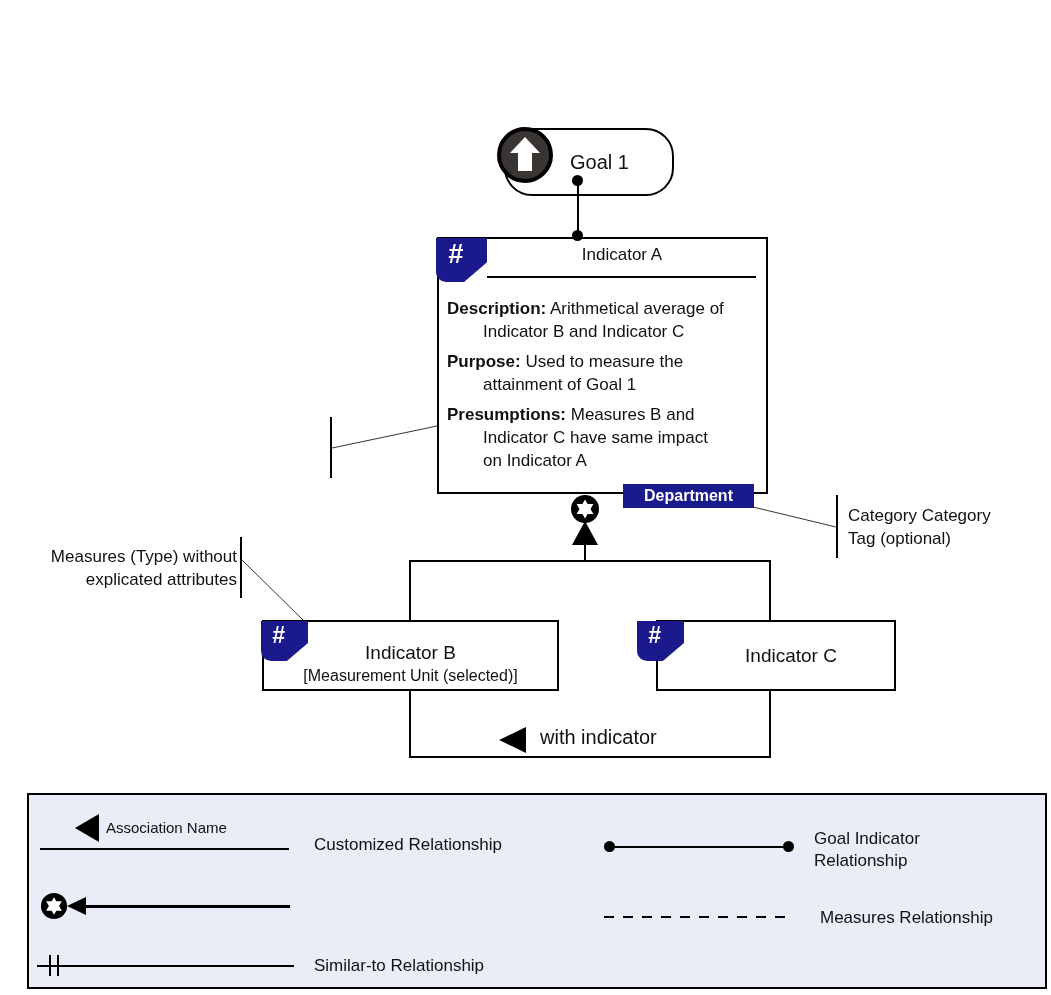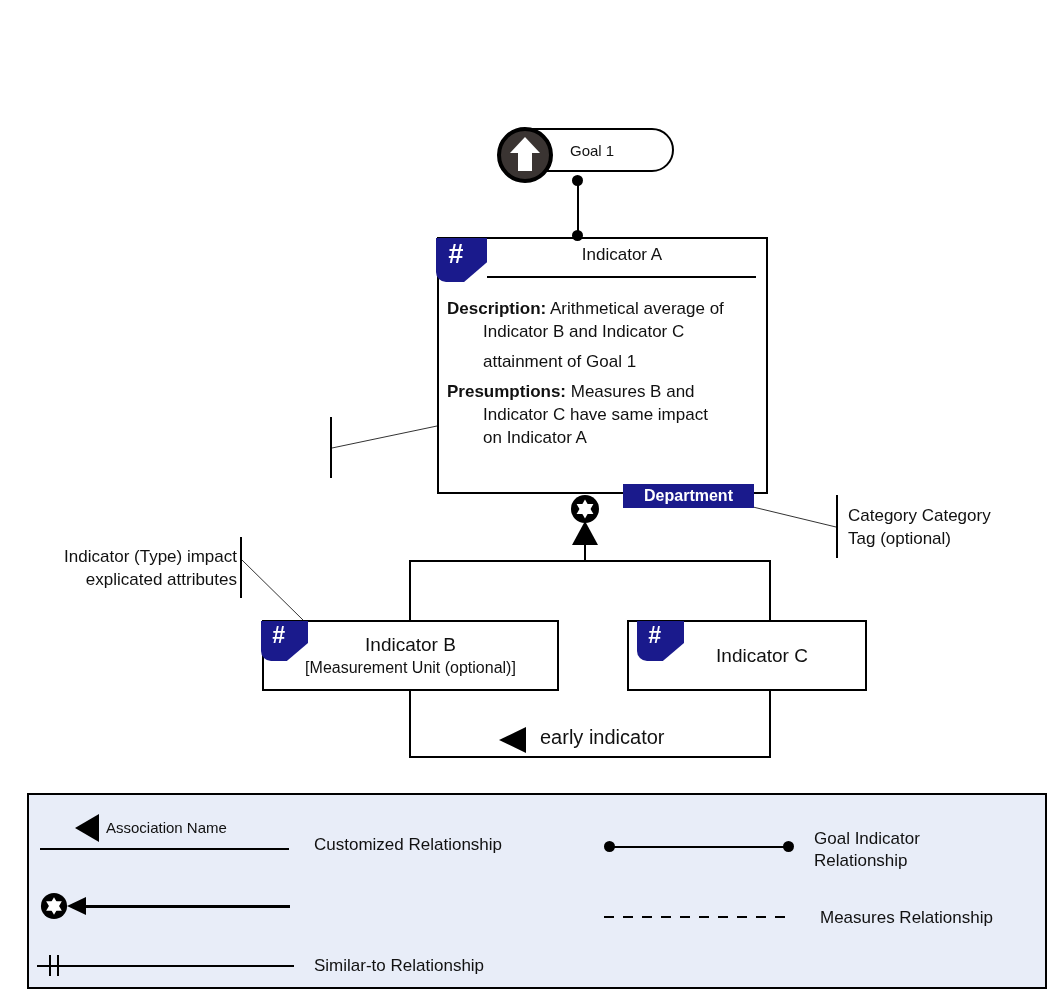--- a/index.html
+++ b/index.html
@@ -1,23 +1,23 @@
 <!DOCTYPE html>
 <html><head>
 <meta charset="utf-8">
 <style>
   * { margin:0; padding:0; box-sizing:border-box; }
   body { background:#ffffff; font-family:"Liberation Sans", sans-serif; }
   .canvas { position:relative; width:1051px; height:995px; background:#ffffff; overflow:hidden; color:#111; }
   .abs { position:absolute; }
 
   
-  .goal-pill { left:504px; top:128px; width:170px; height:44px; border:2px solid #000;
+  .goal-pill { left:504px; top:128px; width:170px; height:68px; border:2px solid #000;
                border-radius:28px; background:#fff; display:flex; align-items:center;
-               padding-left:64px; font-size:15px; z-index:3; }
+               padding-left:64px; font-size:20px; z-index:3; }
   .goal-circle { left:495px; top:125px; width:60px; height:60px; z-index:4; }
 
   .vline { background:#000; width:2px; }
   .hline { background:#000; height:2px; }
   .dot { width:11px; height:11px; border-radius:50%; background:#000; z-index:4; }
 
   
   .node-box { background:#fff; border:2px solid #000; z-index:2; }
   .badge { background:#1a1a8c; z-index:5; color:#fff; font-weight:bold; font-style:italic;
            clip-path:polygon(0 0,100% 0,100% 55%,55% 100%,0 100%);
@@ -35,24 +35,24 @@
               font-weight:bold; font-size:16px; text-align:center; line-height:24px; z-index:6; }
 
   .star-icon { z-index:6; }
   .tri-up { width:0; height:0; border-left:13px solid transparent; border-right:13px solid transparent;
             border-bottom:24px solid #000; z-index:5; }
   .tri-left-lg { width:0; height:0; border-top:13px solid transparent; border-bottom:13px solid transparent;
                  border-right:27px solid #000; }
 
   .connector-rect { left:409px; top:560px; width:362px; height:198px; border:2px solid #000; z-index:1; }
 
-  .box-b { left:262px; top:620px; width:297px; height:71px; text-align:center; padding-top:12px; }
+  .box-b { left:262px; top:620px; width:297px; height:71px; text-align:center; padding-top:20px; }
   .box-b .t1 { font-size:19px; }
   .box-b .t2 { font-size:16px; margin-top:3px; }
-  .box-c { left:627px; top:620px; width:240px; height:71px; display:flex; align-items:center;
+  .box-c { left:656px; top:620px; width:240px; height:71px; display:flex; align-items:center;
            justify-content:center; padding-left:30px; font-size:19px; }
 
   .early-label { left:540px; top:726px; font-size:20px; z-index:3; }
 
   
   .annot { font-size:17px; line-height:23px; z-index:3; }
   .annot.right { text-align:right; }
   .annot-bar { width:2px; background:#000; z-index:3; }
   .lines-overlay { left:0; top:0; width:1051px; height:995px; z-index:1; pointer-events:none; }
 
@@ -100,20 +100,21 @@
   </div>
   <div class="abs box-a-title">Indicator A</div>
   <div class="abs box-a-underline"></div>
 
   <div class="abs attrs">
     <div class="attr-group">
       <div class="attr-line first"><b>Description:</b><span> Arithmetical average of</span></div>
       <div class="attr-line cont">Indicator B and Indicator C</div>
     </div>
     <div class="attr-group">
+      <div class="attr-line first"><b>Purpose:</b><span> Used to measure the</span></div>
       <div class="attr-line cont">attainment of Goal 1</div>
     </div>
     <div class="attr-group">
       <div class="attr-line first"><b>Presumptions:</b><span> Measures B and</span></div>
       <div class="attr-line cont">Indicator C have same impact</div>
       <div class="attr-line cont">on Indicator A</div>
     </div>
   </div>
 
   <div class="abs dept-tag">Department</div>
@@ -123,40 +124,40 @@
     <polygon points="15,5.5 23.4,20 6.6,20" fill="#fff"></polygon>
     <polygon points="15,24.5 6.6,10 23.4,10" fill="#fff"></polygon>
   </svg>
   <div class="abs tri-up" style="left:572px; top:521px;"></div>
   <div class="abs vline" style="left:584px; top:544px; height:17px; z-index:1;"></div>
 
   <div class="abs connector-rect"></div>
 
   <div class="abs node-box box-b">
     <div class="t1">Indicator B</div>
-    <div class="t2">[Measurement Unit (optional)]</div>
+    <div class="t2">[Measurement Unit (selected)]</div>
   </div>
   <div class="abs badge" style="left:261px; top:621px; width:47px; height:40px;">
     <span style="font-size:23px; padding:1px 0 0 11px;">#</span>
   </div>
 
   <div class="abs node-box box-c">
     <span>Indicator C</span>
   </div>
   <div class="abs badge" style="left:637px; top:621px; width:47px; height:40px;">
     <span style="font-size:23px; padding:1px 0 0 11px;">#</span>
   </div>
 
   <div class="abs tri-left-lg" style="left:499px; top:727px; z-index:3;"></div>
-  <div class="abs early-label">early indicator</div>
+  <div class="abs early-label">with indicator</div>
 
   <div class="abs annot-bar" style="left:330px; top:417px; height:61px;"></div>
 
   <div class="abs annot right" style="left:15px; top:545px; width:222px;">
-    <div>Indicator (Type) impact</div>
+    <div>Measures (Type) without</div>
     <div>explicated attributes</div>
   </div>
   <div class="abs annot-bar" style="left:240px; top:537px; height:61px;"></div>
 
   <div class="abs annot" style="left:848px; top:504px; width:175px;">
     <div>Category Category</div>
     <div>Tag (optional)</div>
   </div>
   <div class="abs annot-bar" style="left:836px; top:495px; height:63px;"></div>
 

